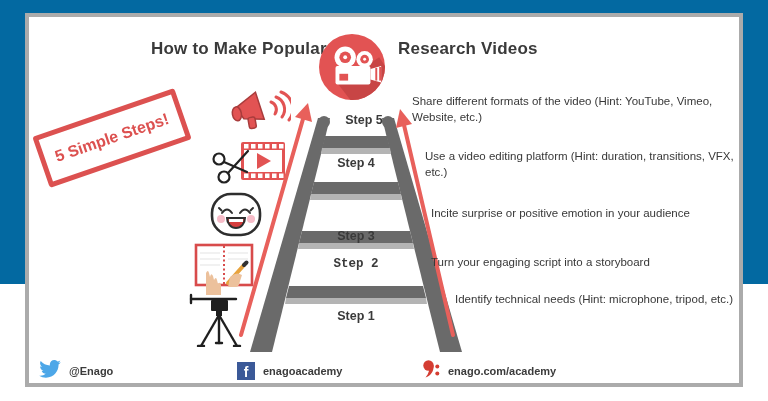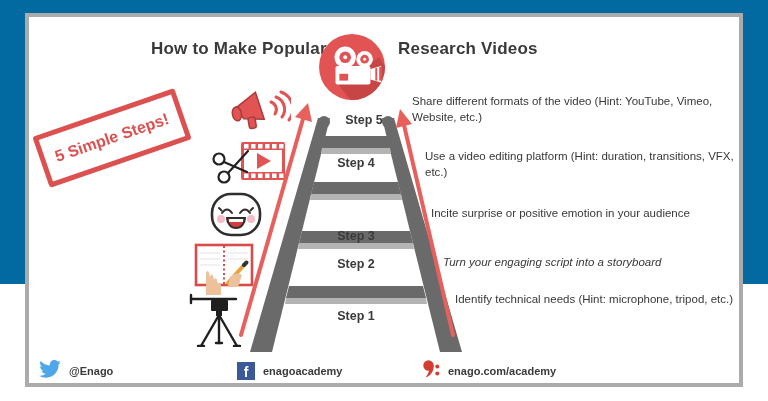--- a/index.html
+++ b/index.html
@@ -18,28 +18,28 @@
   .stamp span { color:#dc5150; font-weight:bold; font-size:16px; white-space:nowrap; }
 
   .icon-slot { display:flex; align-items:center; justify-content:center; }
 
   .ladder-svg { left:0; top:0; width:710px; height:366px; pointer-events:none; }
 
   .step-label { width:84px; text-align:center; font-size:12.5px; font-weight:bold; color:#3a3a3a; }
   .sl-5 { left:293px; top:96px; }
   .sl-4 { left:285px; top:139px; }
   .sl-3 { left:285px; top:188px;margin-top:24px; }
-  .sl-2 { left:285px; top:240px; }
+  .sl-2 { left:285px; top:240px;font-family:Liberation Mono, monospace; }
   .sl-1 { left:285px; top:292px; }
 
   .desc { font-size:11.5px; line-height:1.4; color:#383838; }
   .d-5 { left:383px; top:76px;  width:302px; }
   .d-4 { left:396px; top:131px; width:316px; }
   .d-3 { left:402px; top:188px; width:305px; }
-  .d-2 { left:414px; top:237px; width:290px;font-style:italic; }
+  .d-2 { left:402px; top:237px; width:290px; }
   .d-1 { left:426px; top:274px; width:286px; }
 
   .cta { left:0; right:0; top:328px; text-align:center; font-size:12.5px; font-weight:bold; color:#e8453f; }
 
   .footer-item { top:344px; height:20px; display:flex; align-items:center; gap:8px;justify-content:space-between; }
   .footer-item .label { font-size:11px; font-weight:bold; color:#3b3b3b; white-space:nowrap; }
   .f-twitter  { left:10px; }
   .f-facebook { left:208px; }
   .f-enago    { left:394px; }
   .f-app      { left:592px; top:341px; height:24px; }

